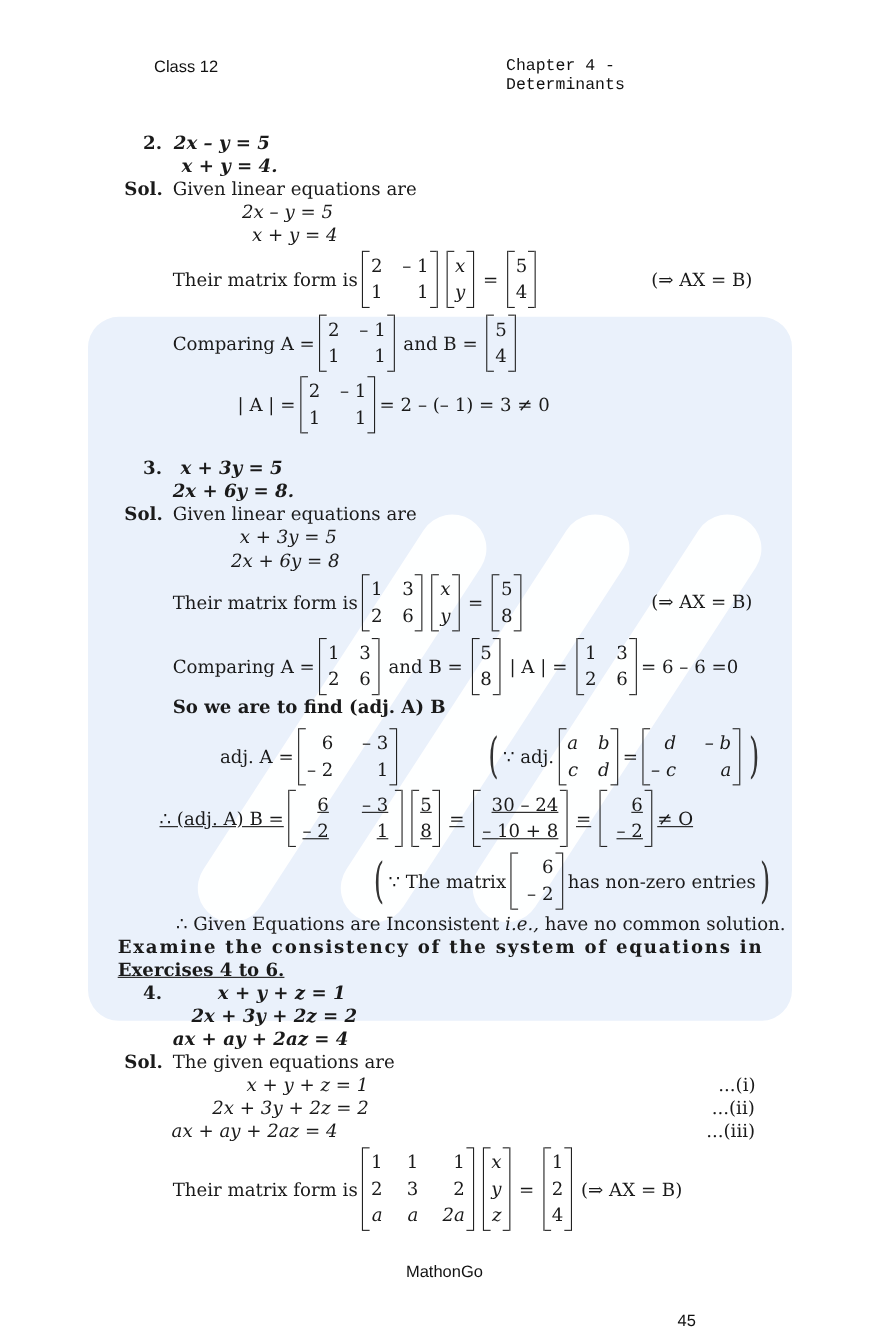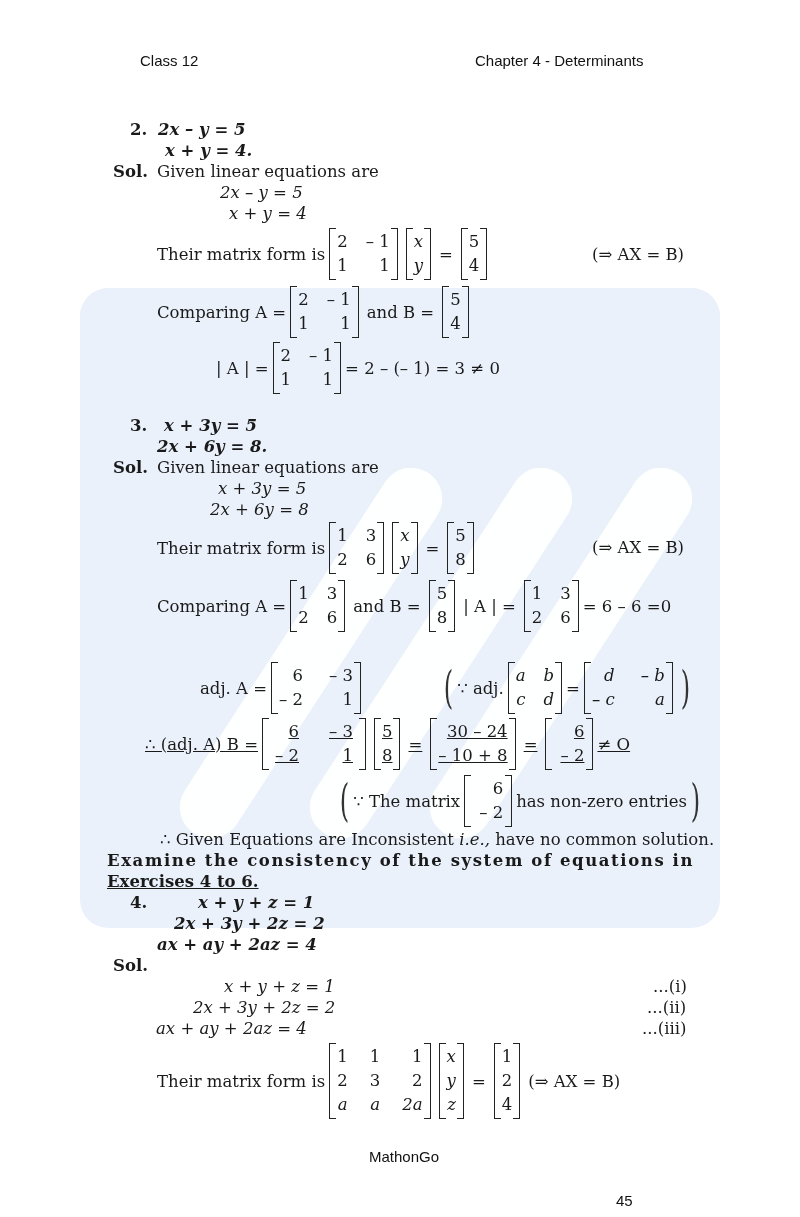--- a/index.html
+++ b/index.html
@@ -31,21 +31,21 @@
 <body>
 
 <div class="wm">
   <div class="stripe" style="left:200px; top:150px;"></div>
   <div class="stripe" style="left:330px; top:150px;"></div>
   <div class="stripe" style="left:450px; top:150px;"></div>
 </div>
 
 <div class="content">
   <div class="hdr" style="left:140px; top:52px;">Class 12</div>
-  <div class="hdr" style="left:475px; top:52px;">Chapter 4 - Determinants</div>
+  <div class="hdr" style="left:460px; top:52px;font-family:Liberation Mono, monospace;">Chapter 4 - Determinants</div>
 
   <div class="ln b" style="left:130px; top:120px;">2.</div>
   <div class="ln bi" style="left:158px; top:120px;">2x – y = 5</div>
   <div class="ln bi" style="left:165px; top:141px;">x + y = 4.</div>
   <div class="ln b" style="left:113px; top:162px;">Sol.</div>
   <div class="ln" style="left:157px; top:162px;">Given linear equations are</div>
   <div class="ln i" style="left:220px; top:183px;">2x – y = 5</div>
   <div class="ln i" style="left:229px; top:204px;">x + y = 4</div>
 
   <div class="mrow" style="left:157px; top:228px;">
@@ -138,20 +138,21 @@
     <span class="t">| A | =</span>
     <div class="mat c2">
       <span>1</span>
         <span>3</span>
       <span>2</span>
         <span>6</span>
     </div>
     <span>= 6 – 6 =0</span>
   </div>
 
+  <div class="ln b" style="left:157px; top:633px;">So we are to find (adj. A) B</div>
 
   <div class="mrow" style="left:200px; top:662px;">
     <span>adj. A =</span>
     <div class="mat c2" style="column-gap:26px;">
       <span>6</span>
         <span>– 3</span>
       <span>– 2</span>
         <span>1</span>
     </div>
   </div>
@@ -214,20 +215,21 @@
   <div class="ln b sp" style="left:107px; top:851px;">Examine the consistency of the system of equations in</div>
 
   <div class="ln" style="left:160px; top:830px;"><span>∴   Given Equations are Inconsistent </span><span class="i">i.e.,</span><span> have no common solution.</span></div>
   <div class="ln b" style="left:107px; top:872px;text-decoration:underline;">Exercises 4 to 6.</div>
 
   <div class="ln b" style="left:130px; top:893px;">4.</div>
   <div class="ln bi" style="left:198px; top:893px;">x + y + z = 1</div>
   <div class="ln bi" style="left:174px; top:914px;">2x + 3y + 2z = 2</div>
   <div class="ln bi" style="left:157px; top:935px;">ax + ay + 2az = 4</div>
   <div class="ln b" style="left:113px; top:956px;">Sol.</div>
+  <div class="ln" style="left:157px; top:956px;">The given equations are</div>
   <div class="ln i" style="left:224px; top:977px;">x + y + z = 1</div>
   <div class="ln i" style="left:193px; top:998px;">2x + 3y + 2z = 2</div>
   <div class="ln i" style="left:156px; top:1019px;">ax + ay + 2az = 4</div>
   <div class="ln" style="left:653px; top:977px;">...(i)</div>
   <div class="ln" style="left:647px; top:998px;">...(ii)</div>
   <div class="ln" style="left:642px; top:1019px;">...(iii)</div>
 
   <div class="mrow" style="left:157px; top:1043px;">
     <span>Their matrix form is</span>
     <div class="mat c3" style="column-gap:22px;">

